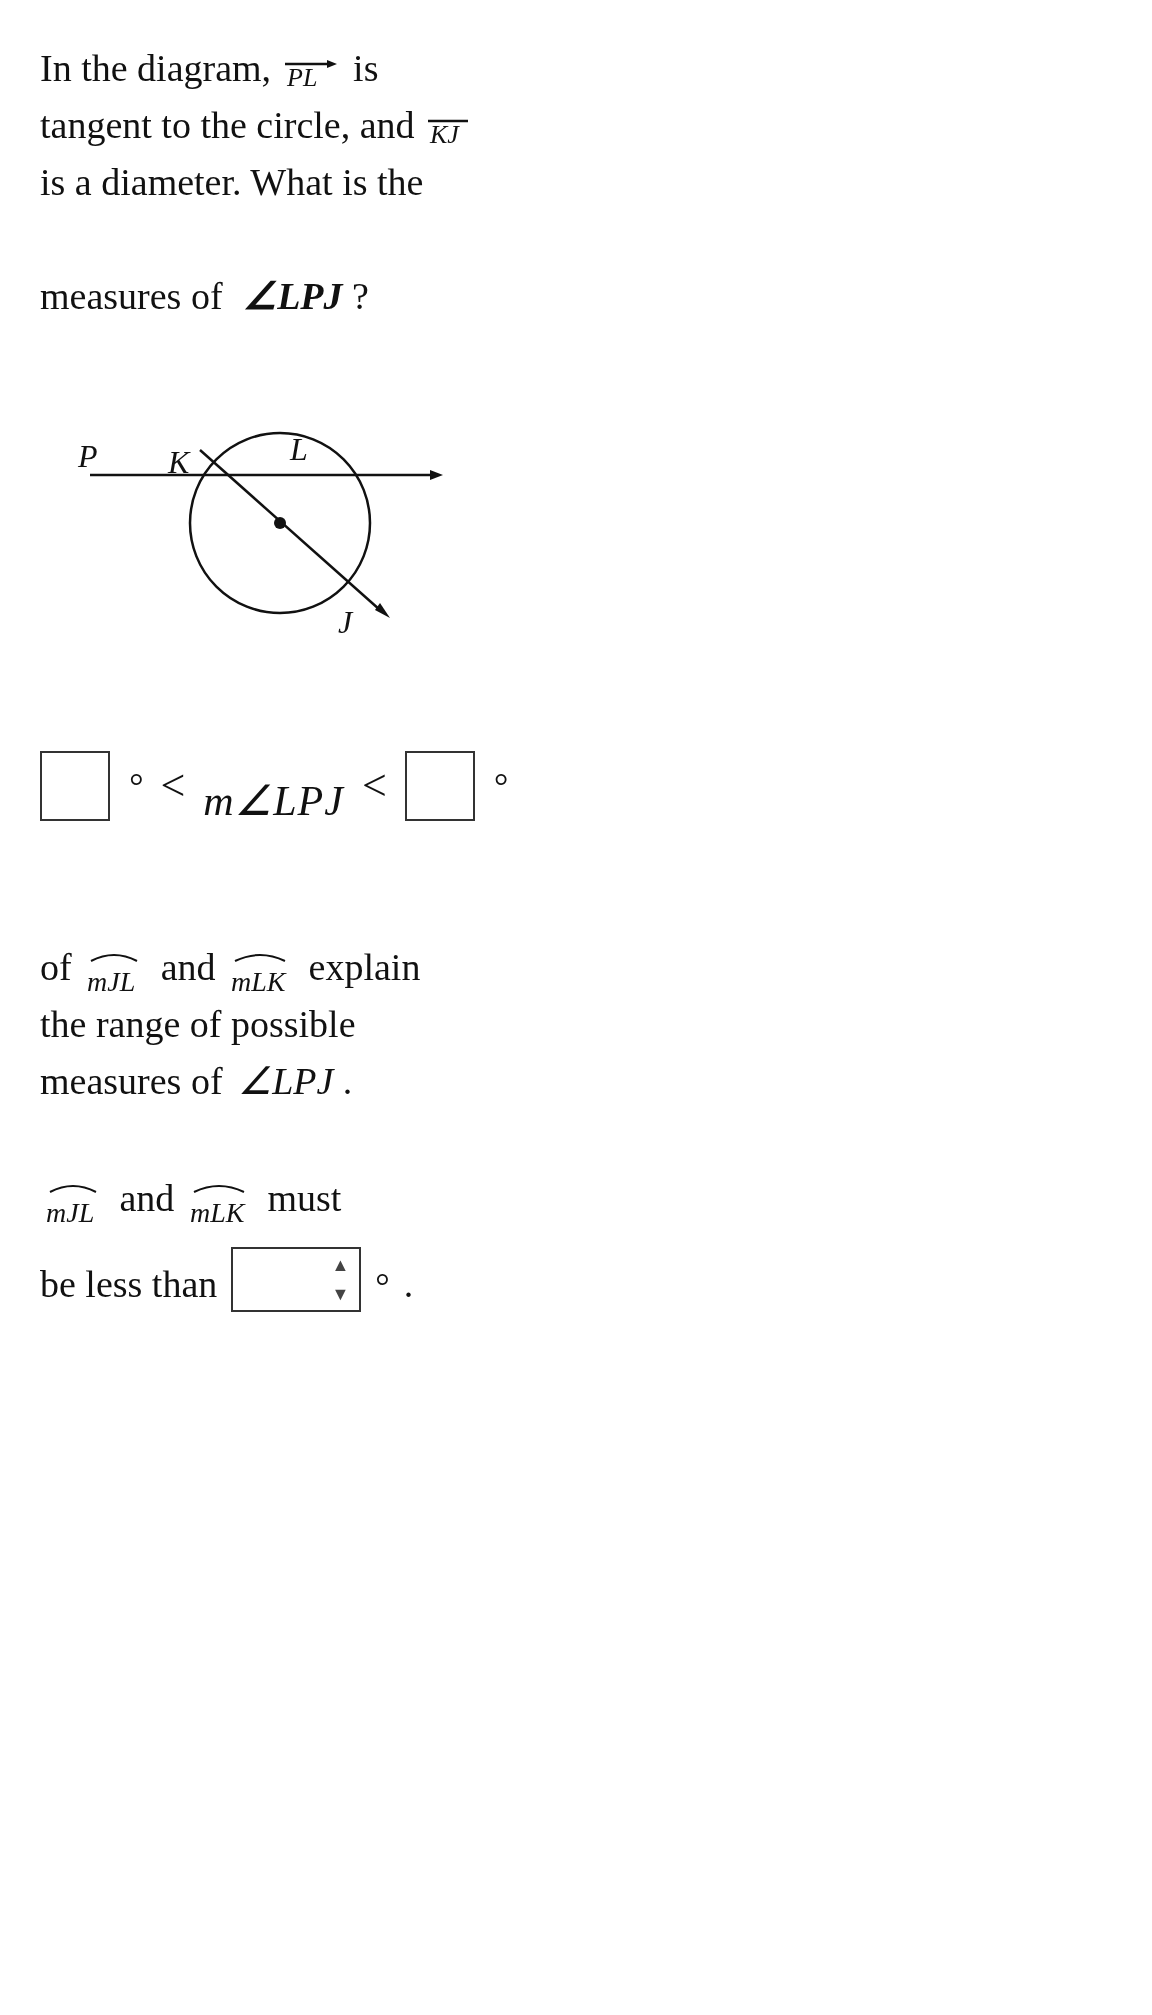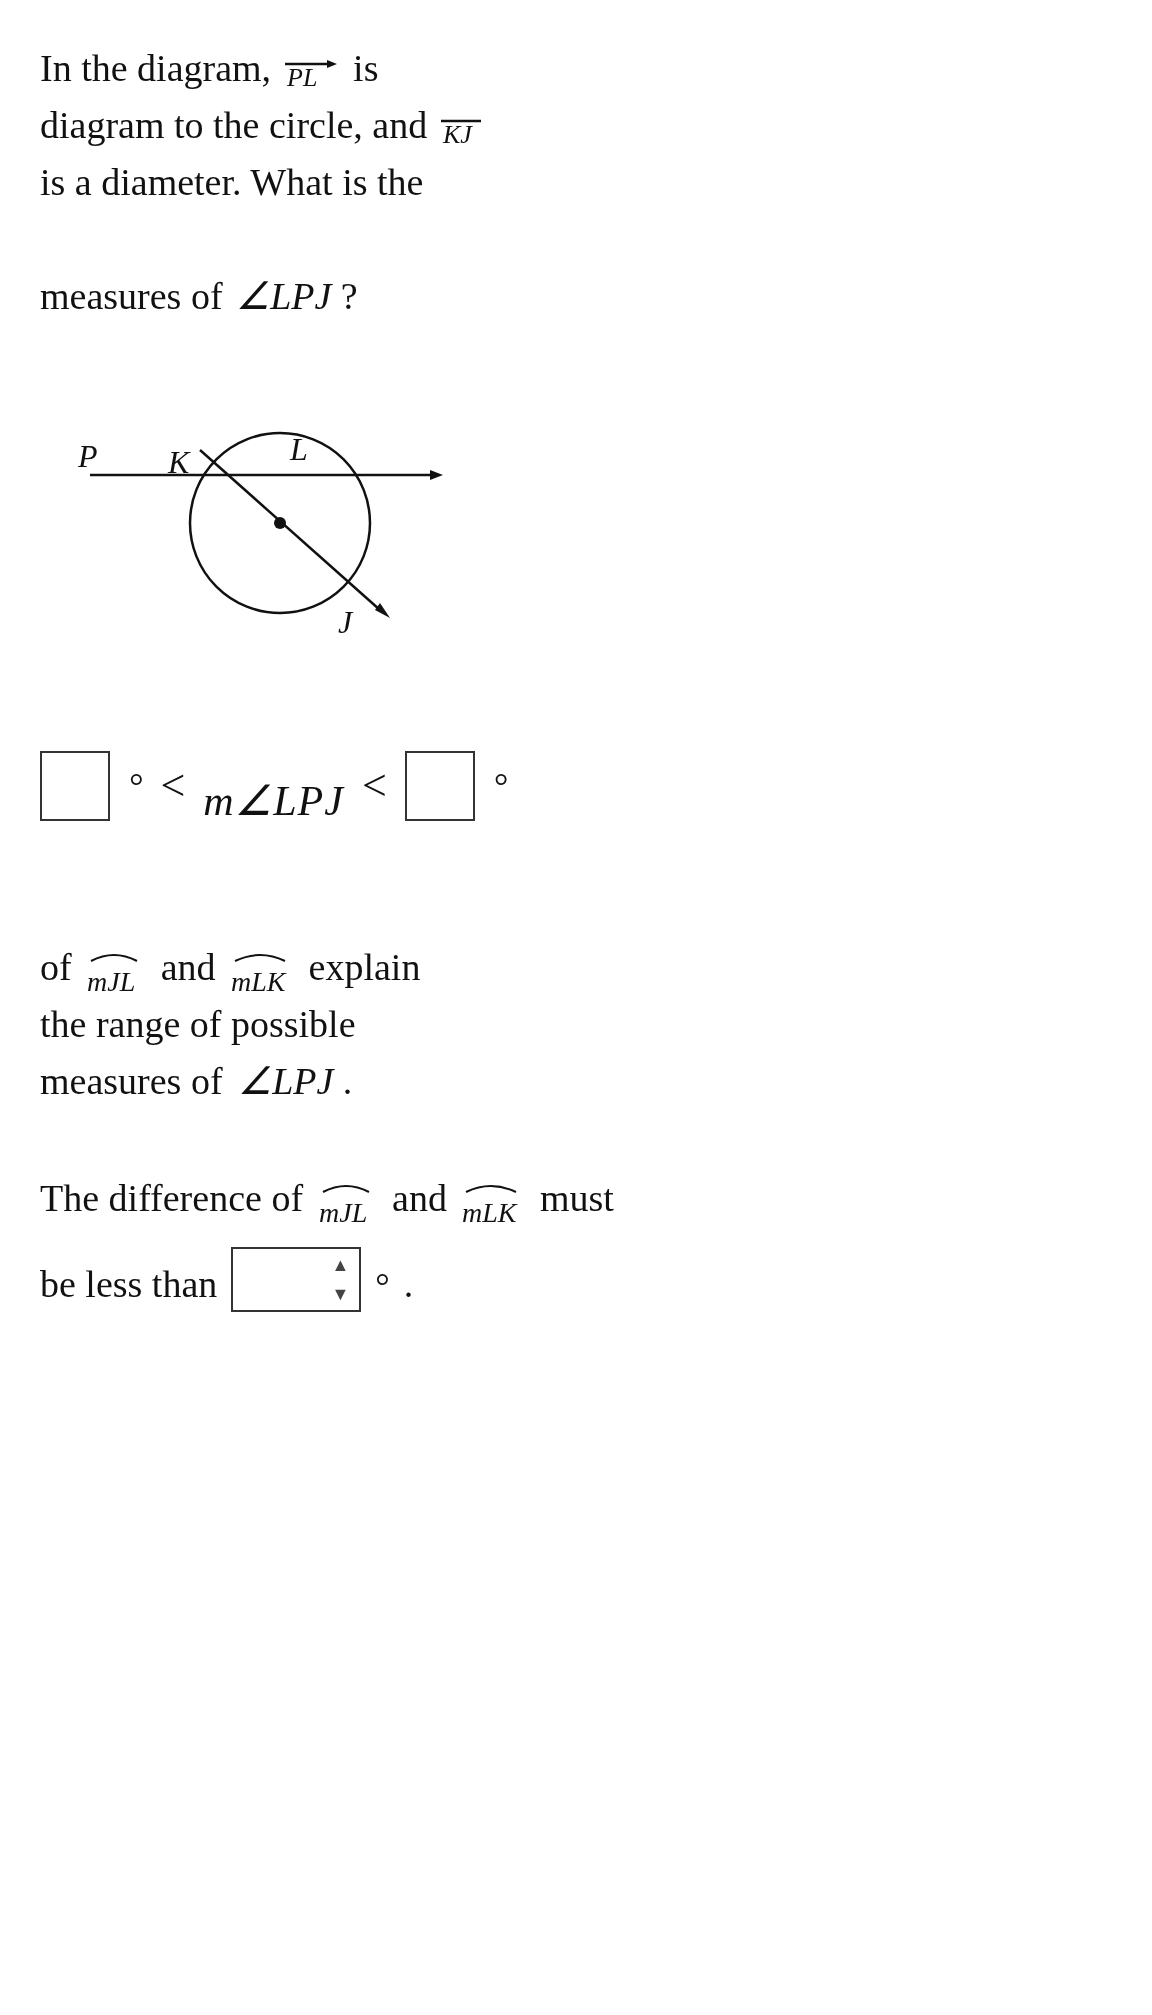--- a/index.html
+++ b/index.html
@@ -112,34 +112,34 @@
   <span style="display:inline-block; position:relative; margin: 0 4px; text-decoration: underline;">
     <svg width="55" height="32" style="vertical-align:middle; overflow:visible;">
 
       <line x1="0" y1="8" x2="42" y2="8" stroke="#111" stroke-width="2.5"></line>
       <polygon points="42,4 52,8 42,12" fill="#111"></polygon>
       <text x="2" y="30" font-style="italic" font-family="Georgia, serif" font-size="26" fill="#111">PL</text>
     </svg>
   </span>
   <span>is</span>
   <br>
-  <span>diagram to the circle, and</span>
+  <span>tangent to the circle, and</span>
   
   <span style="display:inline-block; position:relative; margin: 0 4px;">
     <svg width="42" height="32" style="vertical-align:middle; overflow:visible;">
       <line x1="0" y1="8" x2="40" y2="8" stroke="#111" stroke-width="2.5"></line>
       <text x="2" y="30" font-style="italic" font-family="Georgia, serif" font-size="26" fill="#111">KJ</text>
     </svg>
   </span>
   <br>
   <span>is a diameter. What is the</span>
   <br>
   <br>
   <span>measures of</span>
-  <span style="font-style:italic; margin-left:4px;">∠<em>LPJ</em></span>
+  <span style="font-style:italic; margin-left:11px;font-weight:bold;">∠<em>LPJ</em></span>
   <span>?</span>
 </div>
 
 <div class="diagram-container">
   <svg width="420" height="310" viewBox="0 0 420 310">
 
     <circle cx="220" cy="168" r="90" fill="none" stroke="#111" stroke-width="2.5"></circle>
 
     <circle cx="220" cy="168" r="6" fill="#111"></circle>
 
@@ -193,21 +193,20 @@
   <span>explain</span>
   <br>
   <span>the range of possible</span>
   <br>
   <span>measures of</span>
   <span style="font-style:italic; margin-left:6px;">∠<em>LPJ</em></span>
   <span>.</span>
 </div>
 
 <div class="difference-text">
-  <span>The difference of</span>
   
   <span style="display:inline-block; position:relative; margin: 0 6px;">
     <svg width="58" height="48" style="vertical-align:middle; overflow:visible;">
       <path d="M 4 14 Q 27 2 50 14" fill="none" stroke="#111" stroke-width="2"></path>
       <text x="0" y="44" font-style="italic" font-family="Georgia, serif" font-size="28" fill="#111">mJL</text>
     </svg>
   </span>
   <span>and</span>
   
   <span style="display:inline-block; position:relative; margin: 0 6px;">

